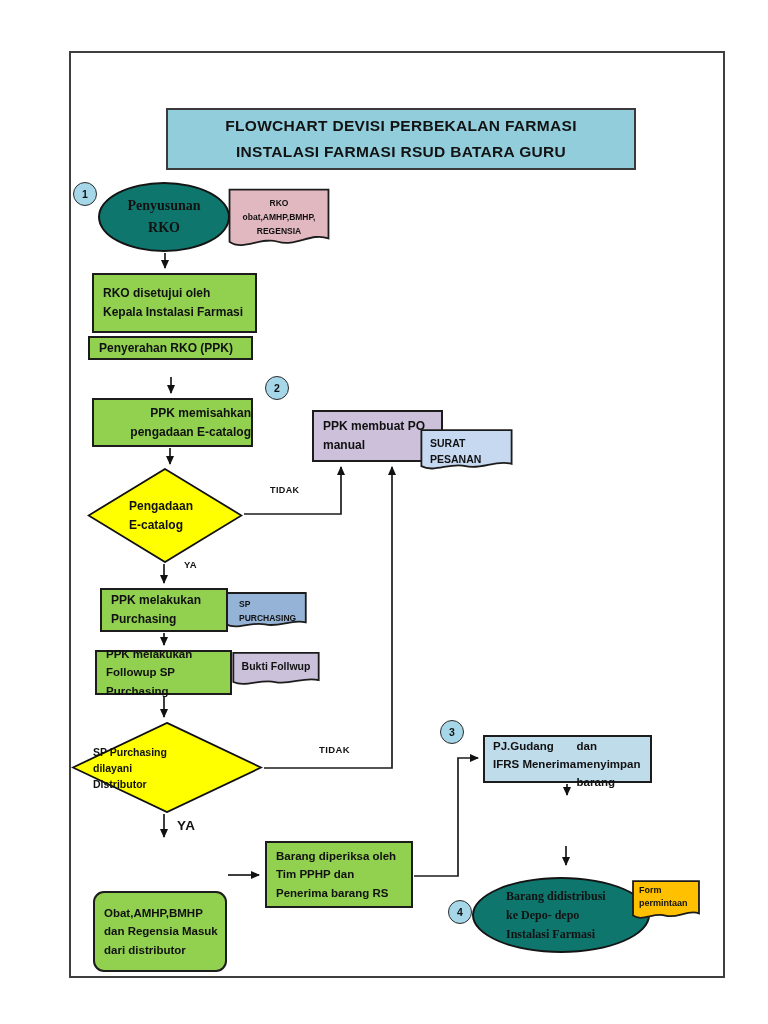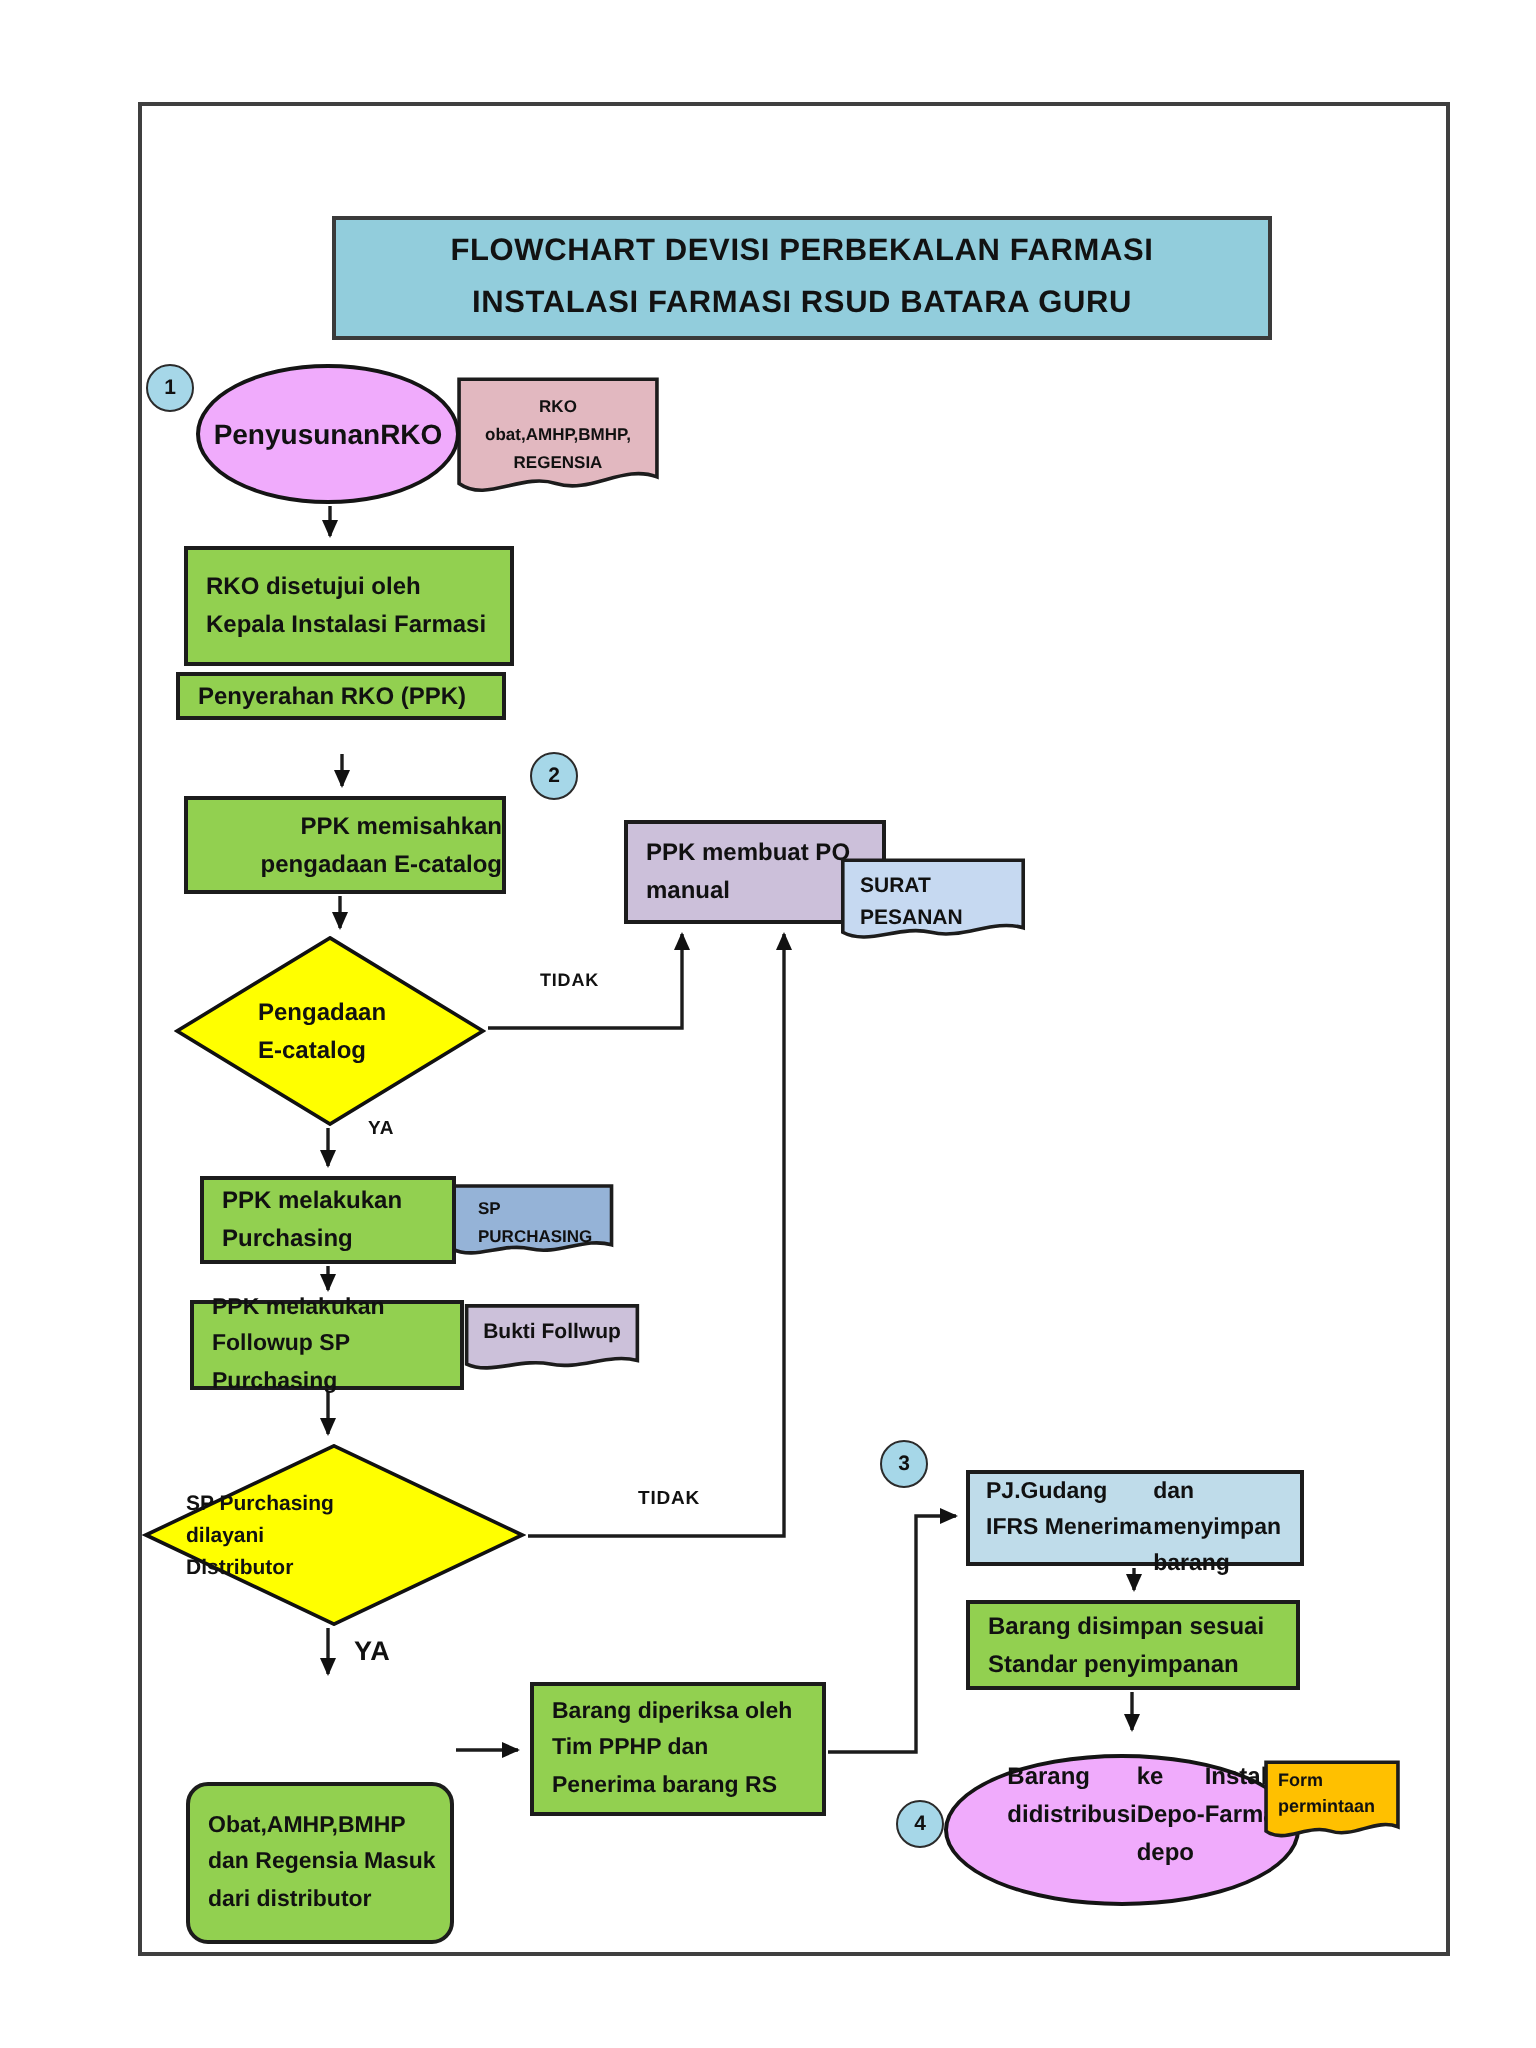--- a/index.html
+++ b/index.html
@@ -20,22 +20,22 @@
     justify-content:center;align-items:center;text-align:center;margin-top:20px;
   }
   .title-box span{font-weight:bold;font-size:15.5px;line-height:26px;letter-spacing:.3px;color:#121212;}
   .gbox{background:#92D050;border:2px solid #1c1c1c;z-index:2;display:flex;flex-direction:column;justify-content:center;padding-left:9px;}
   .gbox span, .pbox span, .sbox span{font-weight:bold;font-size:12px;line-height:19px;color:#111;}
   .pbox{background:#CCC0DA;border:2px solid #1c1c1c;z-index:2;display:flex;flex-direction:column;justify-content:center;padding-left:9px;}
   .sbox{background:#BFDCEA;border:2px solid #1c1c1c;z-index:2;display:flex;flex-direction:row;justify-content:center;padding-left:8px;}
   .sbox span{font-size:11.5px;line-height:18px;}
   .small-lines span{font-size:11.5px;line-height:18.5px;}
   .ellipse{
-    background:#f0abfc;border:2px solid #141414;border-radius:50%;z-index:2;
-    display:flex;flex-direction:row;justify-content:center;align-items:center;text-align:center;
+    background:#0f766e;border:2px solid #141414;border-radius:50%;z-index:2;
+    display:flex;flex-direction:column;justify-content:center;align-items:center;text-align:center;font-family:Liberation Serif, serif;
   }
   .ellipse span{font-weight:bold;font-size:14px;line-height:22px;color:#111;}
   .ellipse2{align-items:flex-start;text-align:left;padding-left:32px;}
   .ellipse2 span{font-size:12px;line-height:19px;}
   .num-circle{
     width:24px;height:24px;border-radius:50%;background:#A6D7E8;border:1.5px solid #2b2b2b;
     z-index:2;display:flex;align-items:center;justify-content:center;
     font-weight:bold;font-size:10.5px;color:#111;
   }
   .doc{z-index:0;}
@@ -209,24 +209,20 @@
     <span>Barang diperiksa oleh</span>
     <span>Tim PPHP dan</span>
     <span>Penerima barang RS</span>
   </div>
 
   <div class="abs sbox" style="left:483px;top:735px;width:169px;height:48px;">
     <span>PJ.Gudang IFRS Menerima</span>
     <span>dan menyimpan  barang</span>
   </div>
 
-  <div class="abs gbox" style="left:483px;top:800px;width:167px;height:45px;">
-    <span>Barang disimpan sesuai</span>
-    <span>Standar penyimpanan</span>
-  </div>
 
   <div class="abs ellipse ellipse2" style="left:472px;top:877px;width:178px;height:76px;">
     <span>Barang didistribusi</span>
     <span>ke Depo- depo</span>
     <span>Instalasi Farmasi</span>
   </div>
 
   <div class="abs doc front" style="left:632px;top:880px;width:68px;height:45px;">
     <svg viewBox="0 0 100 62" preserveAspectRatio="none">
       <path d="M1.5,1.5 L98.5,1.5 L98.5,46 C 82,40 66,54 49,49 C 32,44 15,58 1.5,49 Z" fill="#FFC000" stroke="#1c1c1c" stroke-width="1.8" vector-effect="non-scaling-stroke"></path>

